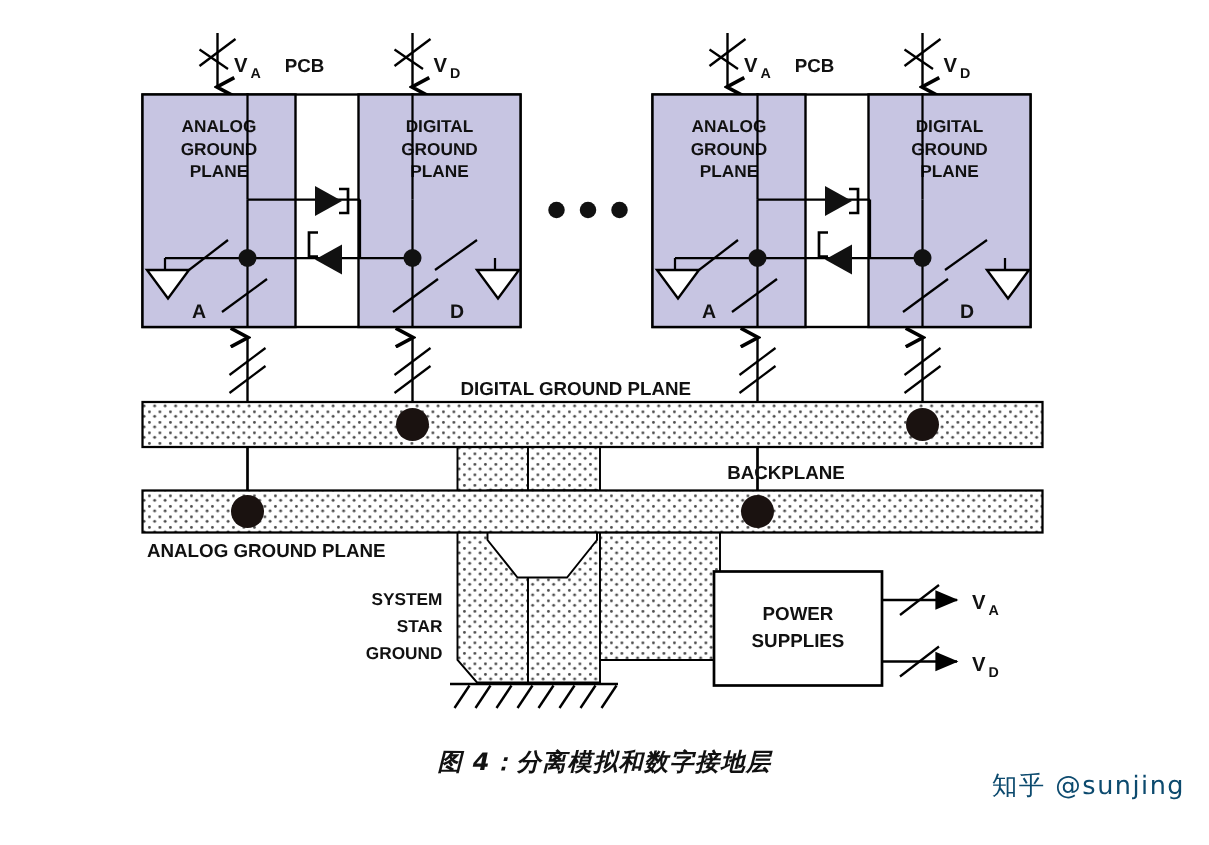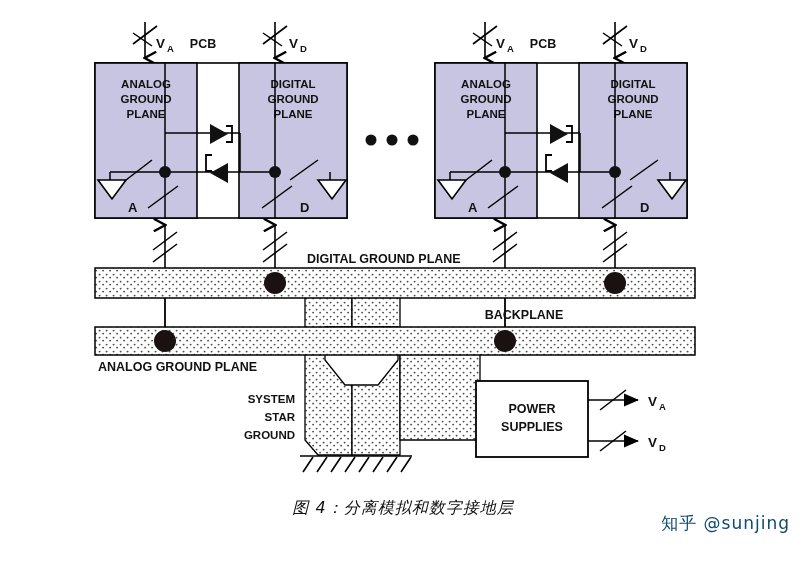--- a/index.html
+++ b/index.html
@@ -5,21 +5,21 @@
   html,body{margin:0;padding:0;background:#ffffff;}
   body{
     width:806px;height:563px;position:relative;overflow:hidden;
     font-family:"Liberation Sans","DejaVu Sans",sans-serif;
     color:#1a1a1a;
   }
   #stage{position:absolute;left:0;top:0;width:806px;height:563px;}
   svg#diagram{position:absolute;left:0;top:0;width:806px;height:563px;}
   .cap{
     position:absolute;left:0;top:498px;width:806px;text-align:center;
-    font-size:16px;font-weight:normal;font-style:italic;
+    font-size:16px;font-weight:bold;font-style:italic;
     font-family:"DejaVu Sans","Liberation Sans",sans-serif;
     letter-spacing:1px;color:#111;
   }
   .wm{
     position:absolute;right:16px;top:512px;
     font-size:17px;color:#0c4a6e;letter-spacing:1px;
     font-family:"DejaVu Sans","Liberation Sans",sans-serif;
     user-select:none;
   }
   text{font-family:"Liberation Sans","DejaVu Sans",sans-serif;fill:#111;}

